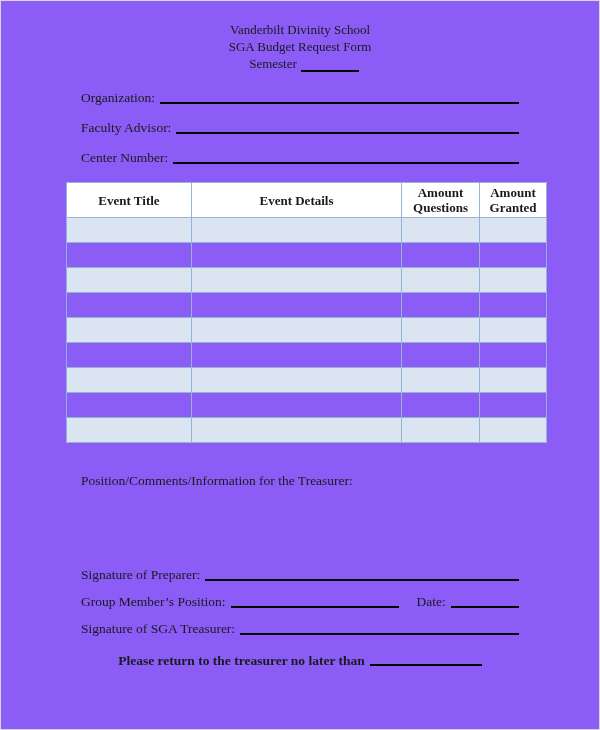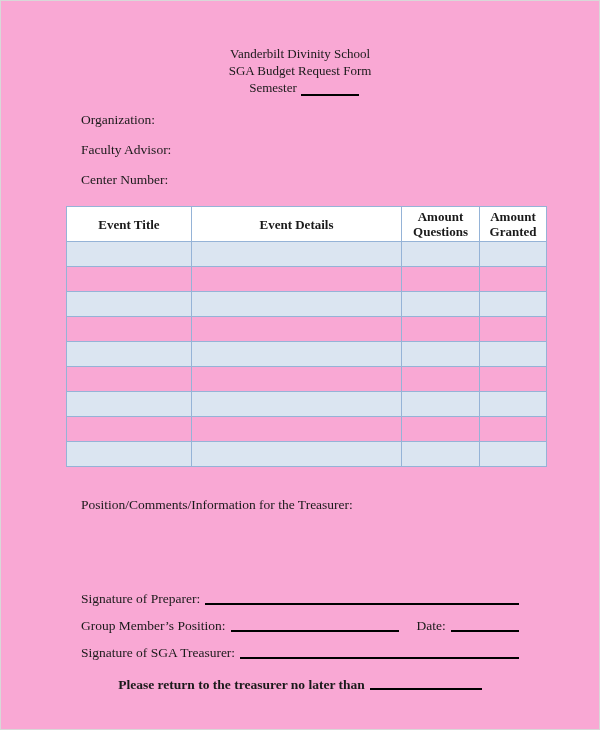--- a/index.html
+++ b/index.html
@@ -9,23 +9,23 @@
   *{box-sizing:border-box;margin:0;padding:0;}
   html,body{background:#ffffff;}
   body{
     font-family:"Liberation Serif", serif;
     color:#1a1a1a;
     width:600px;
   }
   .page{
     width:600px;
     height:730px;
-    background:#f9a8d4;
+    background:#8b5cf6;
     border:1px solid #d8d8d8;
-    padding-top:44px;
+    padding-top:20px;
     position:relative;
   }
   
   .header{
     text-align:center;
     font-size:13px;
     line-height:17px;
     margin-bottom:16px;
   }
   .semester-row{
@@ -39,25 +39,24 @@
     border-bottom:2px solid #000;
     height:13px;
   }
   .semester-line{width:58px;}
   
   .fields{
     margin:0 80px;
   }
   .field-row{
     display:flex;
-    align-items:flex-start;
+    align-items:flex-end;
     font-size:13.5px;
     margin-bottom:12px;
     height:18px;
-    flex-direction:column;
   }
   .field-row .lbl{
     white-space:nowrap;
     margin-right:5px;
   }
   .field-row .fill-line{
     flex:1;
     margin-bottom:2px;
   }
   

